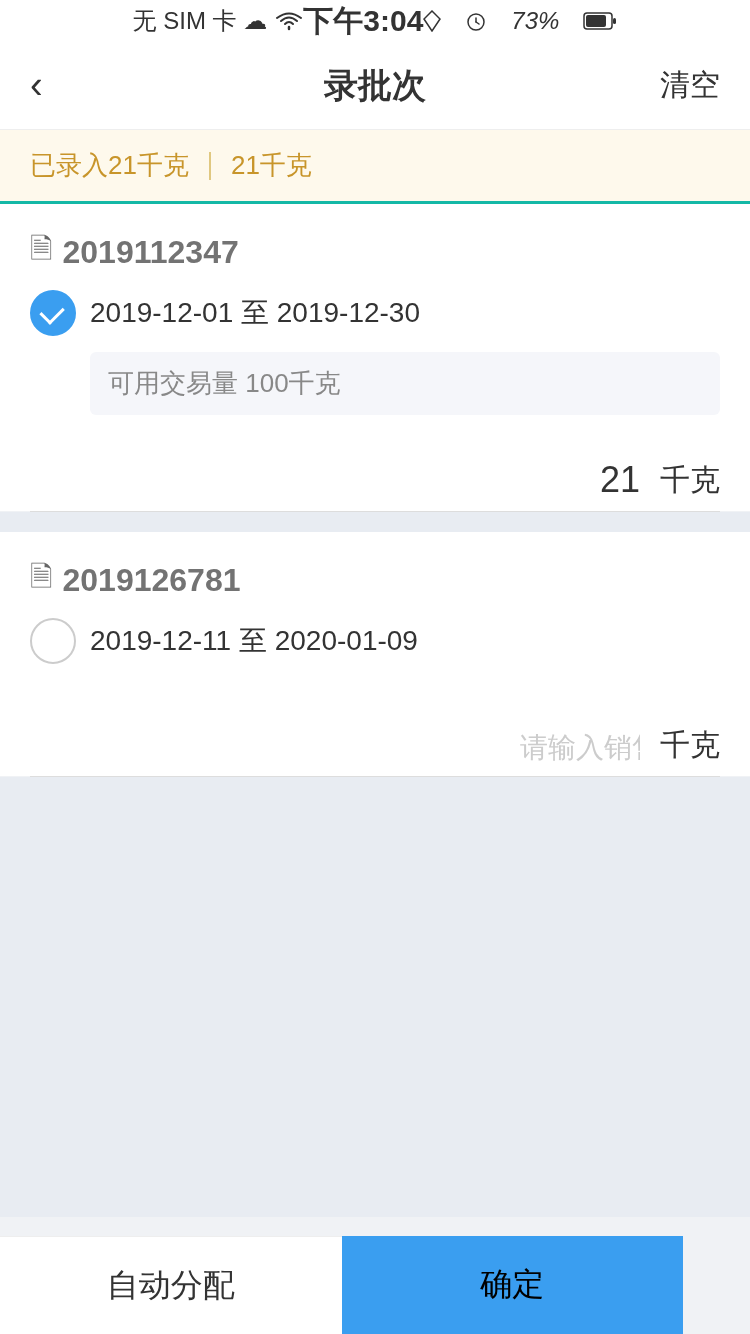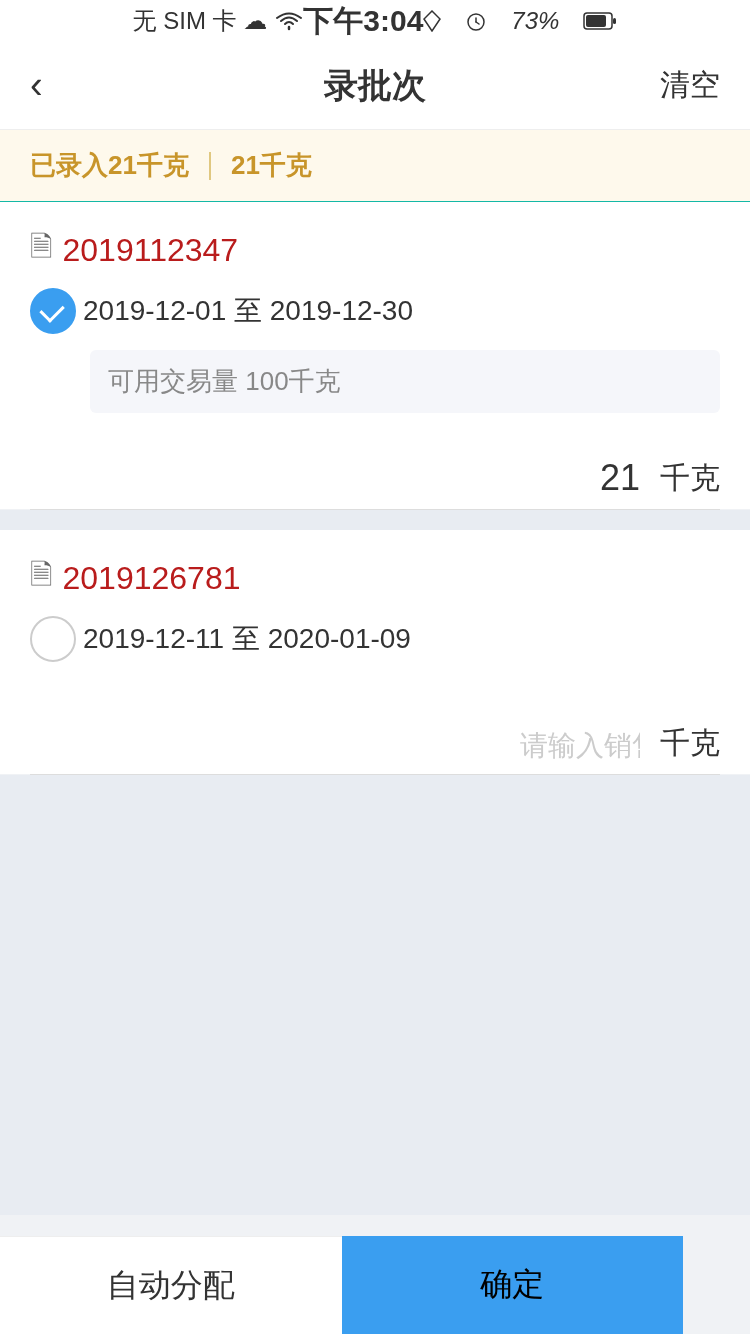--- a/index.html
+++ b/index.html
@@ -70,22 +70,21 @@
       cursor: pointer;
     }
 
     
     .info-banner {
       background: #fef9ec;
       padding: 18px 30px;
       display: flex;
       align-items: center;
       gap: 20px;
-      border-bottom: 1px solid #14b8a6;
-      font-weight: bold;
+      border-bottom: 3px solid #14b8a6;
     }
     .info-banner-text {
       font-size: 26px;
       color: #c8952a;
     }
     .info-divider {
       width: 2px;
       height: 28px;
       background: #e0c880;
     }
@@ -101,28 +100,28 @@
       align-items: center;
       gap: 10px;
       margin-bottom: 14px;
     }
     .batch-icon {
       font-size: 28px;
       color: #666;
     }
     .batch-number {
       font-size: 32px;
-      font-weight: 400;
-      color: #b91c1c;
+      font-weight: 700;
+      color: #737373;
     }
 
     .batch-date-row {
       display: flex;
       align-items: center;
-      gap: 7px;
+      gap: 14px;
       margin-bottom: 16px;
     }
     .radio-btn {
       width: 46px;
       height: 46px;
       border-radius: 50%;
       border: 2px solid #ccc;
       background: #fff;
       flex-shrink: 0;
       display: flex;

